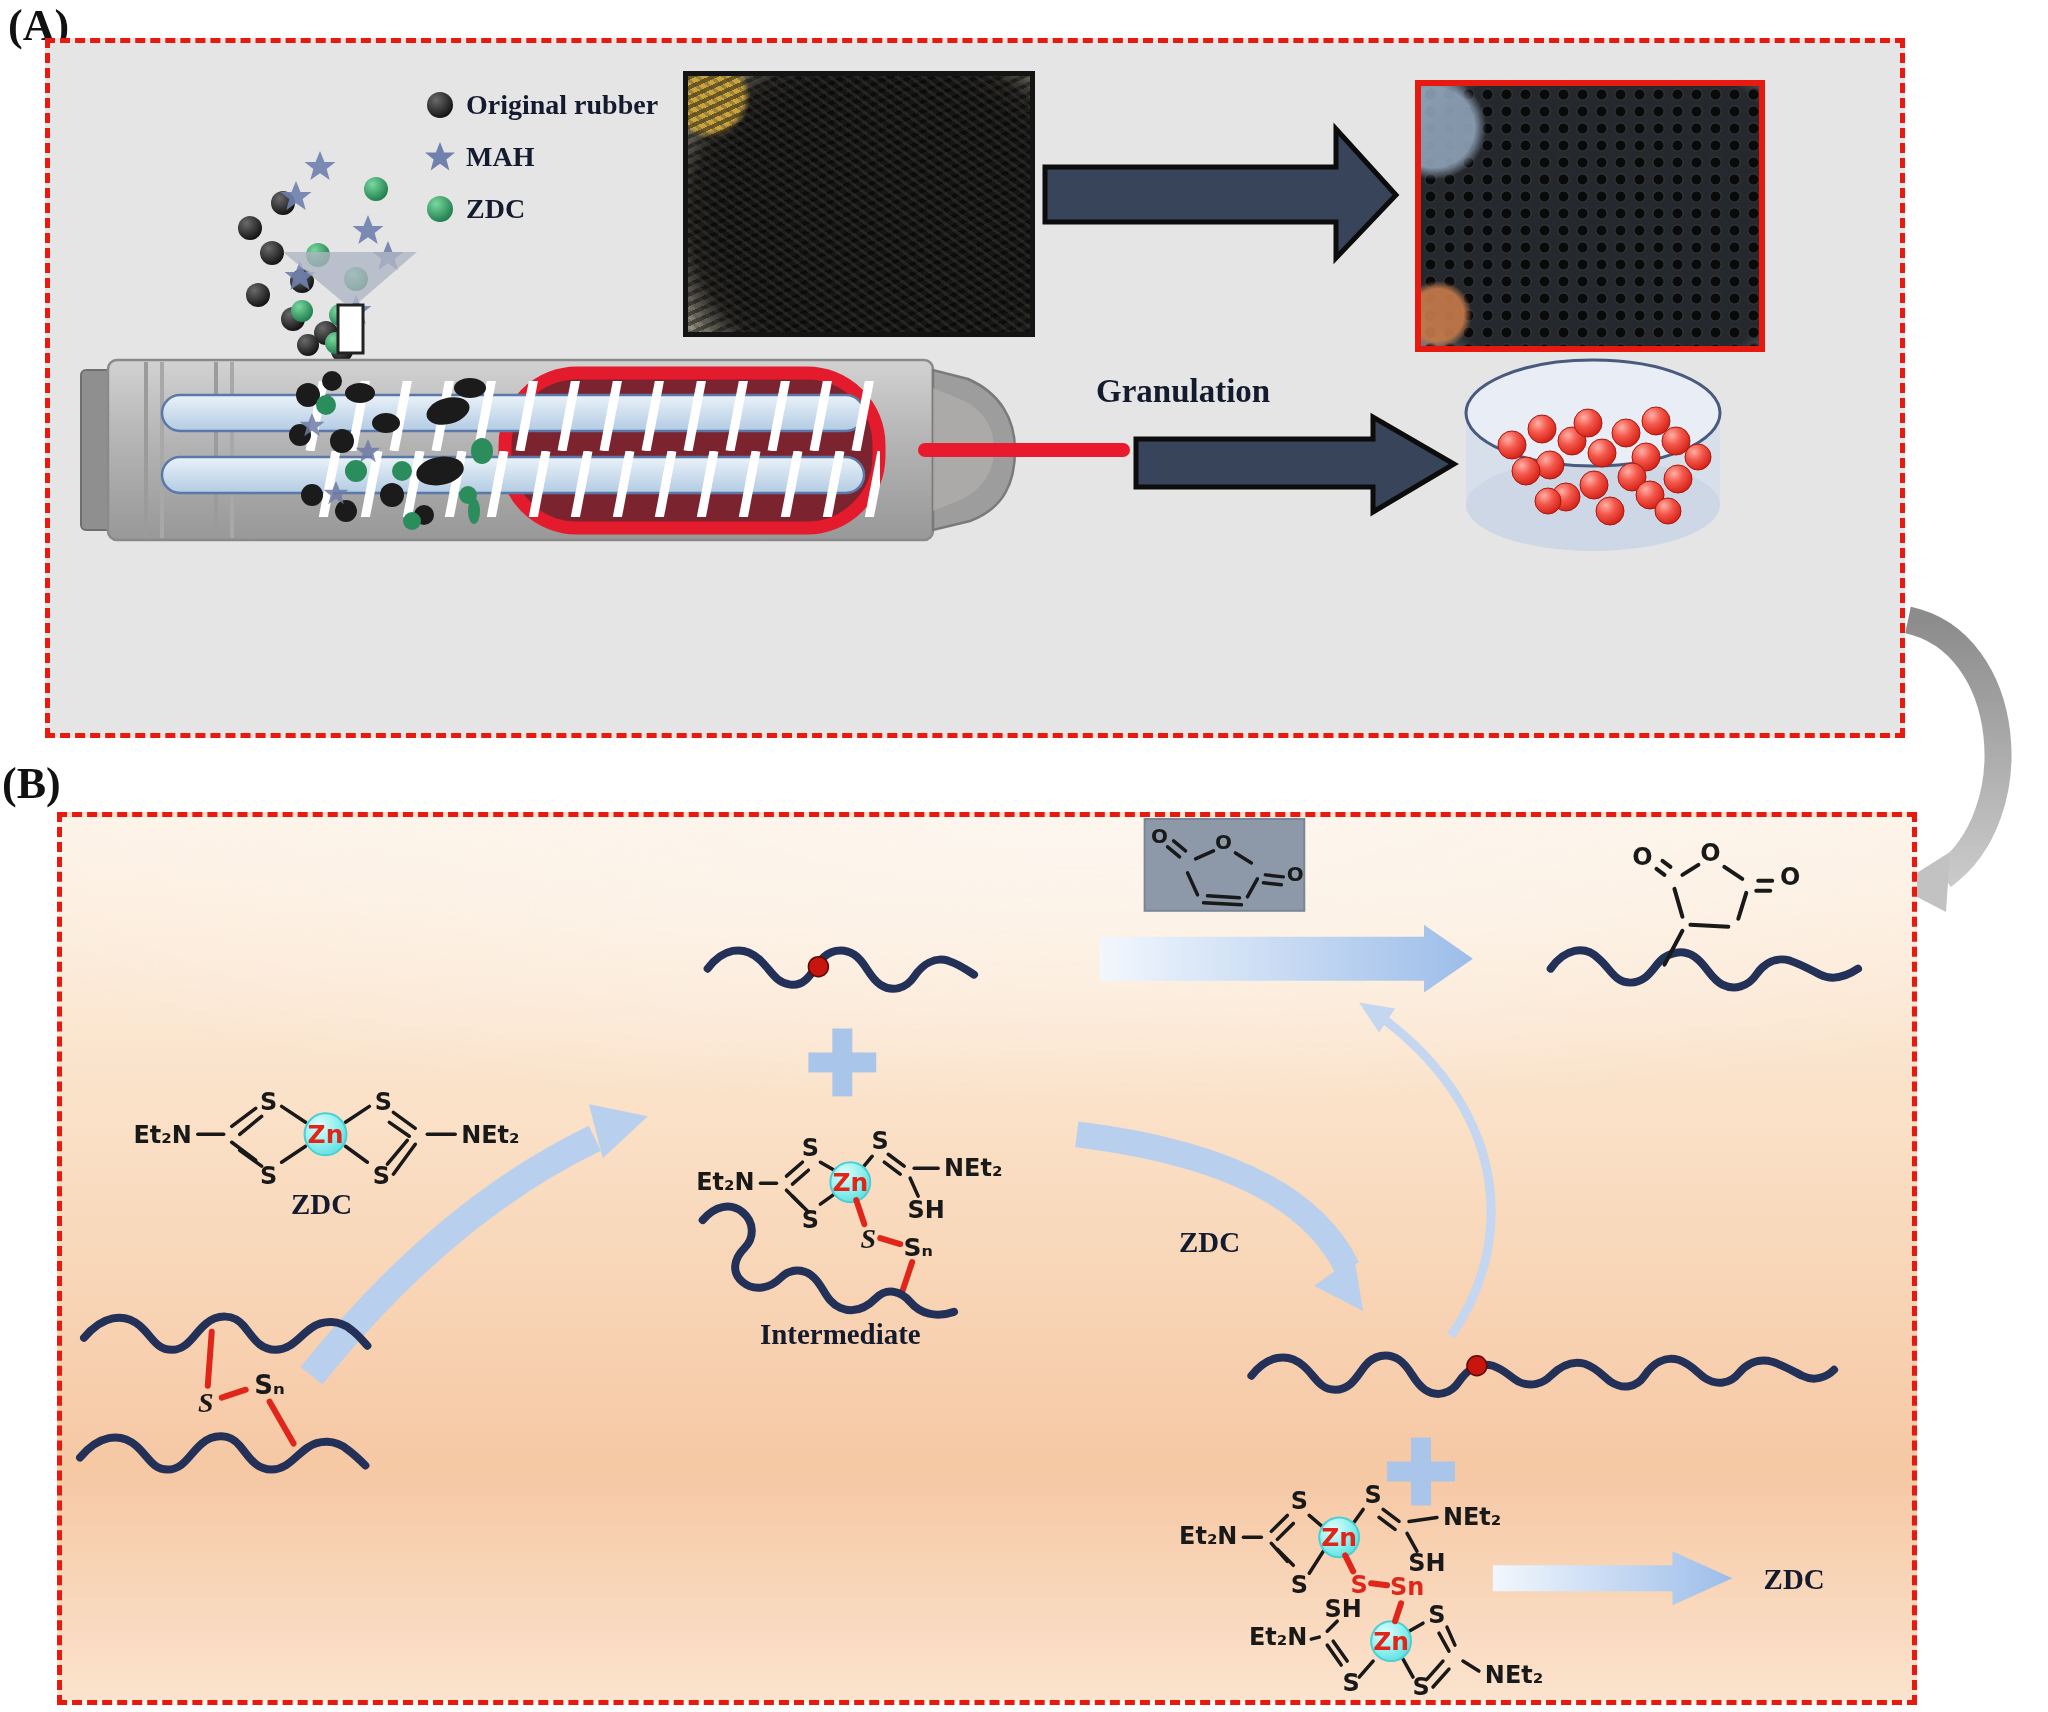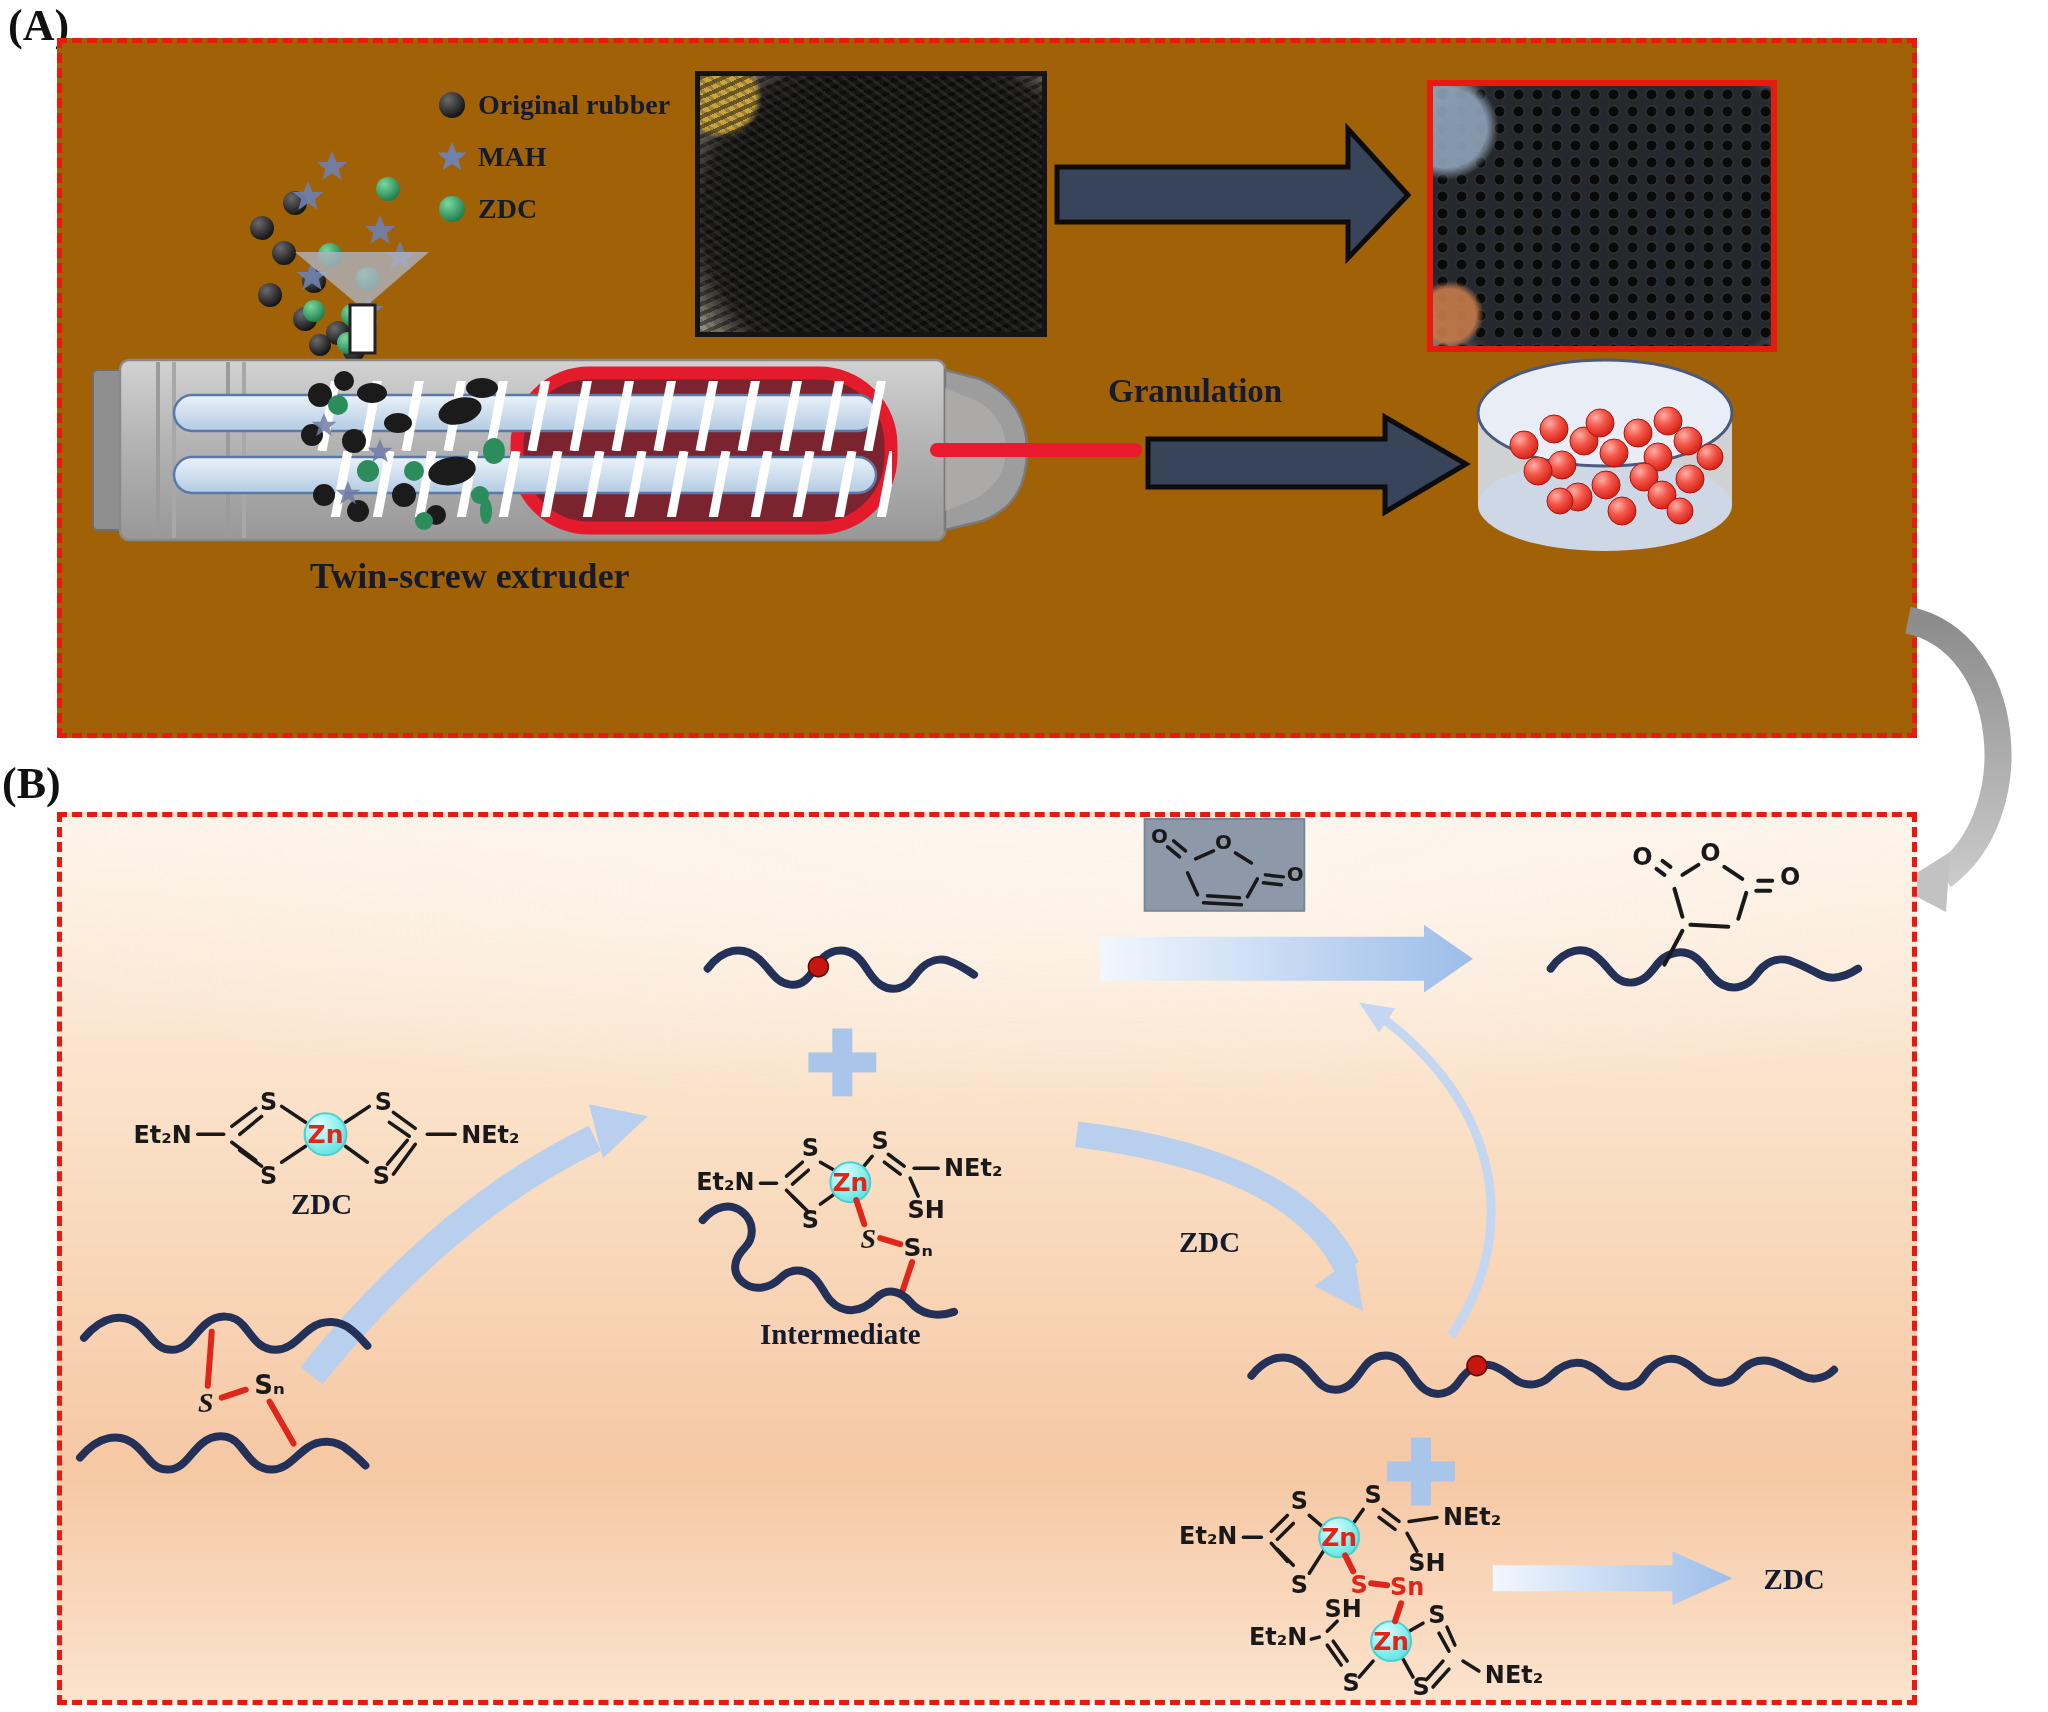--- a/index.html
+++ b/index.html
@@ -1,20 +1,20 @@
 <!DOCTYPE html>
 <html><head>
 <meta charset="utf-8">
 <style>
   html,body{margin:0;padding:0;background:#fff;}
   #canvas{position:relative;width:2048px;height:1712px;background:#fff;overflow:hidden;
           font-family:"Liberation Serif",serif;}
   .panel-label{position:absolute;font:bold 44px "Liberation Serif",serif;color:#111;}
-  #panelA{position:absolute;left:57px;top:38px;width:1860px;height:700px;
-          border:5px dashed #e8190f;background:#a16207;box-sizing:border-box;}
+  #panelA{position:absolute;left:45px;top:38px;width:1860px;height:700px;
+          border:5px dashed #e8190f;background:#e5e5e5;box-sizing:border-box;}
   #panelB{position:absolute;left:57px;top:812px;width:1860px;height:893px;
           border:5px dashed #e8190f;box-sizing:border-box;
           background:radial-gradient(120% 55% at 55% 0%, #fdf6ee 0%, rgba(253,246,238,0) 60%),
                      linear-gradient(180deg,#fdf3e8 0%,#fae0c6 35%,#f6c8a4 74%,#fbe3cd 100%);}
   .cap{position:absolute;font:bold 33px "Liberation Serif",serif;color:#141b2e;}
   .legend{position:absolute;left:370px;top:36px;}
   .legend-row{display:flex;align-items:center;height:52px;}
   .legend-sym{width:40px;height:36px;}
   .legend-txt{font:bold 28px "Liberation Serif",serif;color:#141b2e;margin-left:6px;}
   .photo{position:absolute;box-sizing:border-box;}
@@ -219,21 +219,20 @@
             <circle cx="1600" cy="452" r="14"></circle>
           <circle cx="1628" cy="436" r="14"></circle>
             <circle cx="1476" cy="428" r="14"></circle>
             <circle cx="1498" cy="458" r="13"></circle>
           <circle cx="1618" cy="468" r="13"></circle>
             <circle cx="1648" cy="414" r="13"></circle>
         </g>
       </g>
     </svg>
 
-    <div class="cap" style="left:248px;top:512px;width:380px;font-size:36px;">Twin-screw extruder</div>
     <div class="cap" style="left:1046px;top:330px;width:300px;">Granulation</div>
   </div>
 
   <svg width="160" height="365" viewBox="0 0 160 365" style="position:absolute;left:1888px;top:590px;">
     <defs>
         <linearGradient id="gg" x1="0" y1="0" x2="0" y2="1">
       <stop offset="0%" stop-color="#8c8c8c"></stop>
           <stop offset="100%" stop-color="#c9c9c9"></stop>
         </linearGradient>
       </defs>

